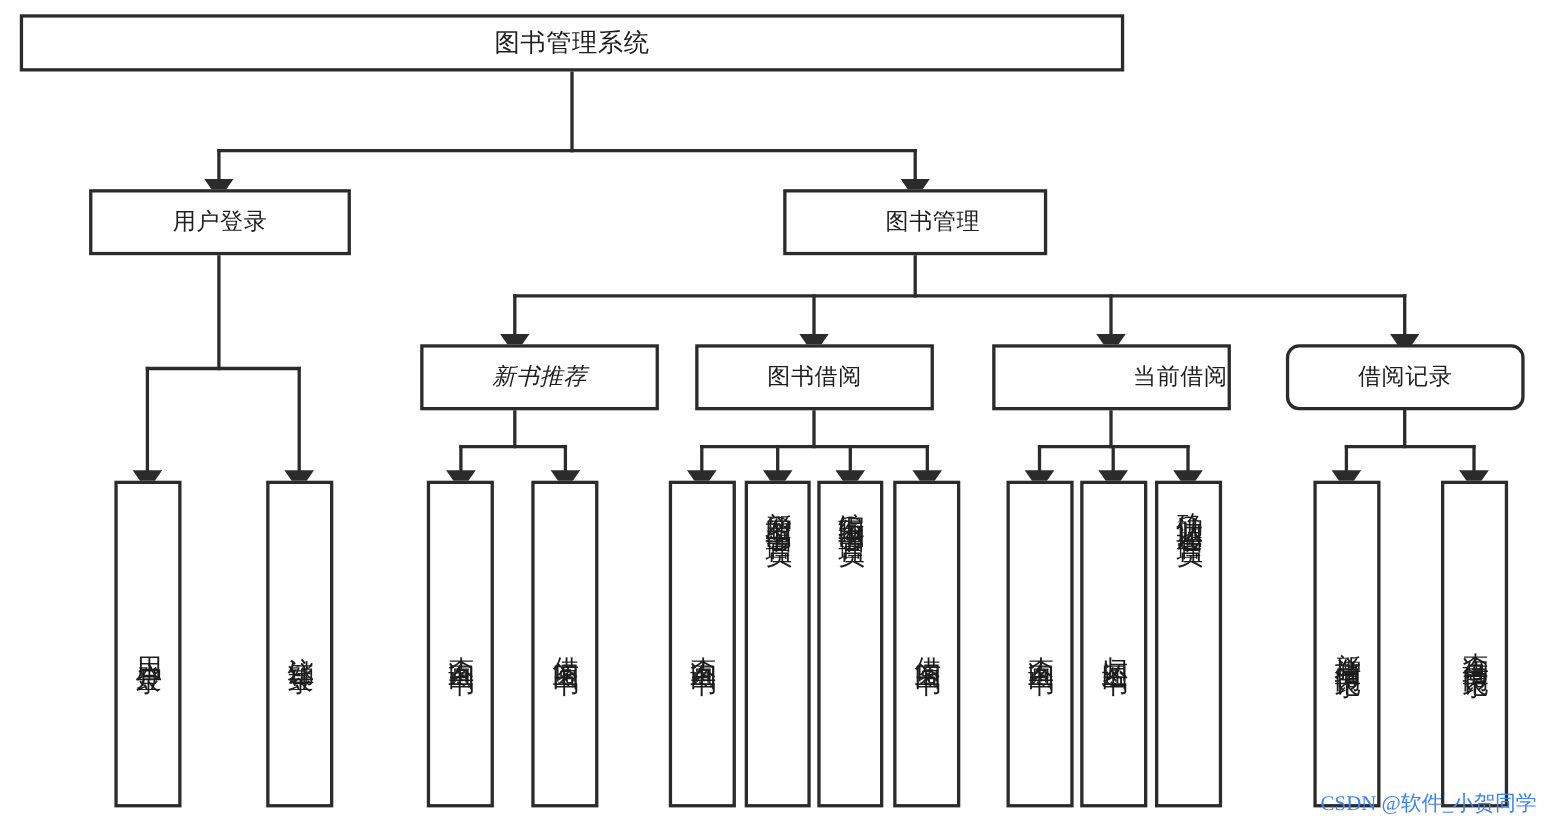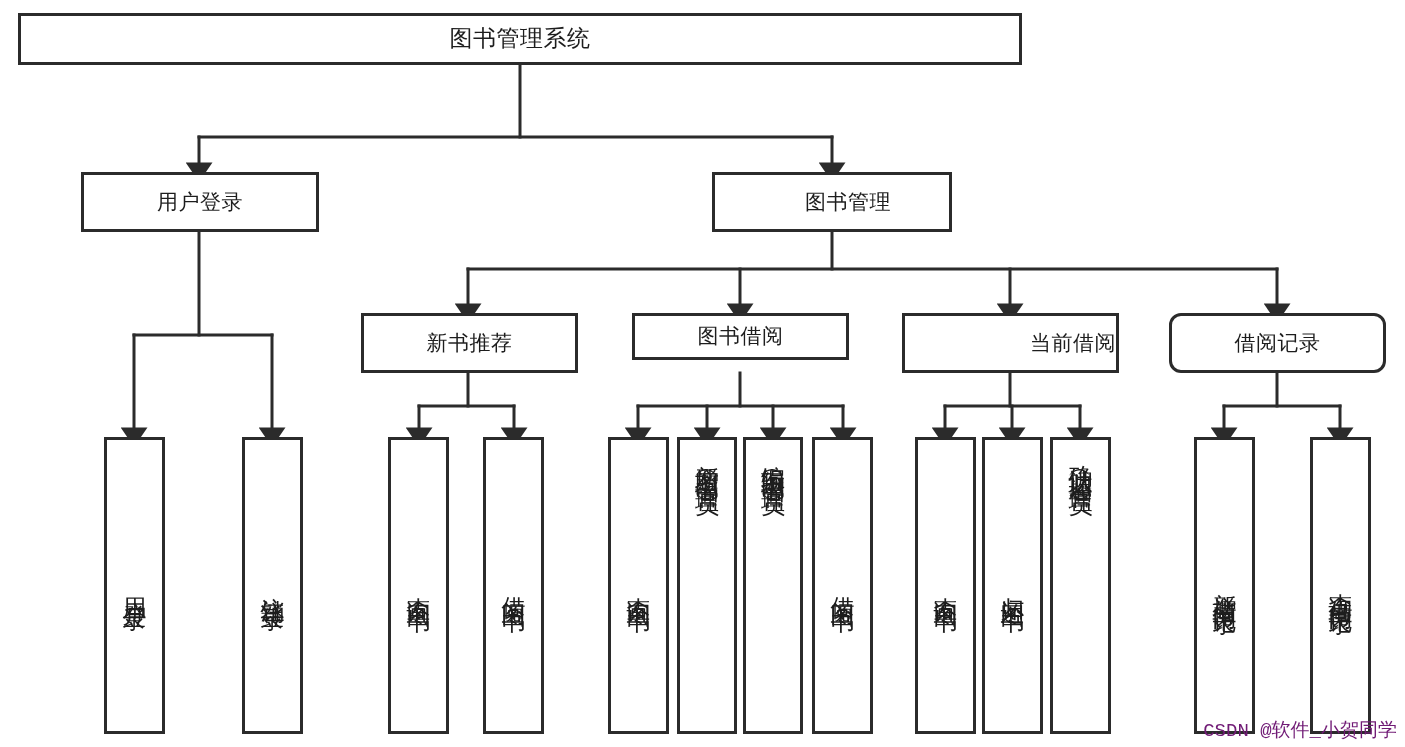--- a/index.html
+++ b/index.html
@@ -48,23 +48,23 @@
     line-height:1.0;
     letter-spacing:4px;
     white-space:nowrap;
   }
   .leaf.centered{align-items:center;padding-top:0;}
 
   #watermark{
     position:absolute;
     right:8px;bottom:4px;
     font-size:19px;
-    color:#701a75;
+    color:#3b82f6;
     white-space:nowrap;
-    font-family:Liberation Mono, monospace;
+    font-family:Liberation Serif, serif;
   }
 </style>
 </head>
 <body>
 
 <div id="diagram">
 
   <svg id="edges" viewBox="0 0 1405 747" xmlns="http://www.w3.org/2000/svg">
     <defs>
       <marker id="arrow" markerWidth="9" markerHeight="9" refX="1.2" refY="4.5" orient="auto" markerUnits="strokeWidth">
@@ -119,24 +119,24 @@
     <span class="lbl">图书管理系统</span>
   </div>
 
   <div class="node h-node" style="left:81px;top:172px;width:238px;height:60px;">
     <span class="lbl">用户登录</span>
   </div>
   <div class="node h-node" style="left:712px;top:172px;width:240px;height:60px;padding-left:32px;">
     <span class="lbl">图书管理</span>
   </div>
 
-  <div class="node h-node" style="left:361px;top:313px;width:217px;height:60px;">
+  <div class="node h-node" style="left:382px;top:313px;width:217px;height:60px;font-style:italic;">
     <span class="lbl">新书推荐</span>
   </div>
-  <div class="node h-node" style="left:632px;top:313px;width:217px;height:47px;align-items:center;">
+  <div class="node h-node" style="left:632px;top:313px;width:217px;height:60px;align-items:center;">
     <span class="lbl">图书借阅</span>
   </div>
   <div class="node h-node" style="left:902px;top:313px;width:217px;height:60px;justify-content:flex-end;">
     <span class="lbl">当前借阅</span>
   </div>
   <div class="node h-node" style="left:1169px;top:313px;width:217px;height:60px;border-radius:12px;">
     <span class="lbl">借阅记录</span>
   </div>
 
   <div class="node leaf centered" style="left:104px;top:437px;width:61px;height:297px;">

